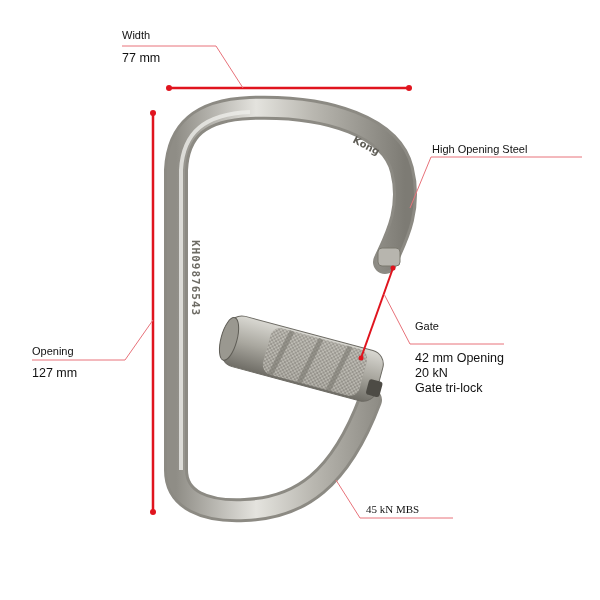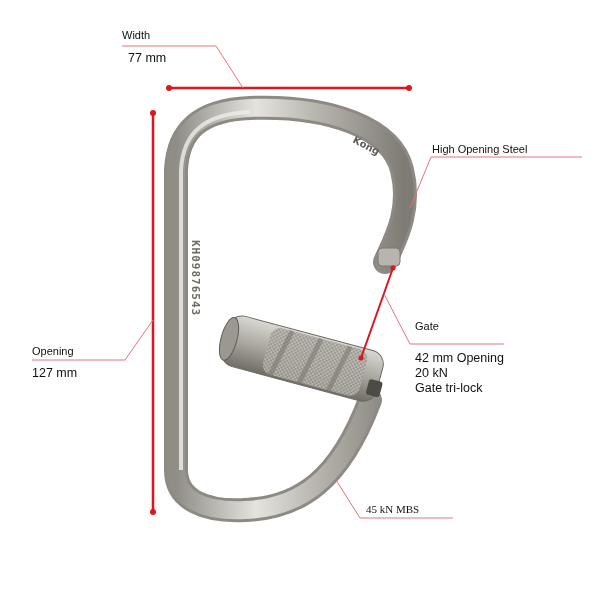--- a/index.html
+++ b/index.html
@@ -82,21 +82,21 @@
     <line x1="393" y1="268" x2="361" y2="358" stroke="#e0141e" stroke-width="2"></line>
     <circle cx="393" cy="268" r="2.5" fill="#e0141e"></circle>
     <circle cx="361" cy="358" r="2.5" fill="#e0141e"></circle>
     <polyline points="384,294 410,344 504,344" fill="none" stroke="#e8727a" stroke-width="1"></polyline>
   </g>
 
   <polyline points="336,480 360,518 453,518" fill="none" stroke="#e8727a" stroke-width="1"></polyline>
 </svg>
 
 <div class="title" style="left:122px; top:28px;">Width</div>
-<div class="label" style="left:122px; top:51px;margin-left:6px;">77 mm</div>
+<div class="label" style="left:122px; top:51px;">77 mm</div>
 
 <div class="title" style="left:32px; top:344px;">Opening</div>
 <div class="label" style="left:32px; top:366px;">127 mm</div>
 
 <div class="title" style="left:432px; top:142px;">High Opening Steel</div>
 
 <div class="title" style="left:415px; top:319px;">Gate</div>
 <div class="label" style="left:415px; top:351px;">42 mm Opening</div>
 <div class="label" style="left:415px; top:366px;">20 kN</div>
 <div class="label" style="left:415px; top:381px;">Gate tri-lock</div>

